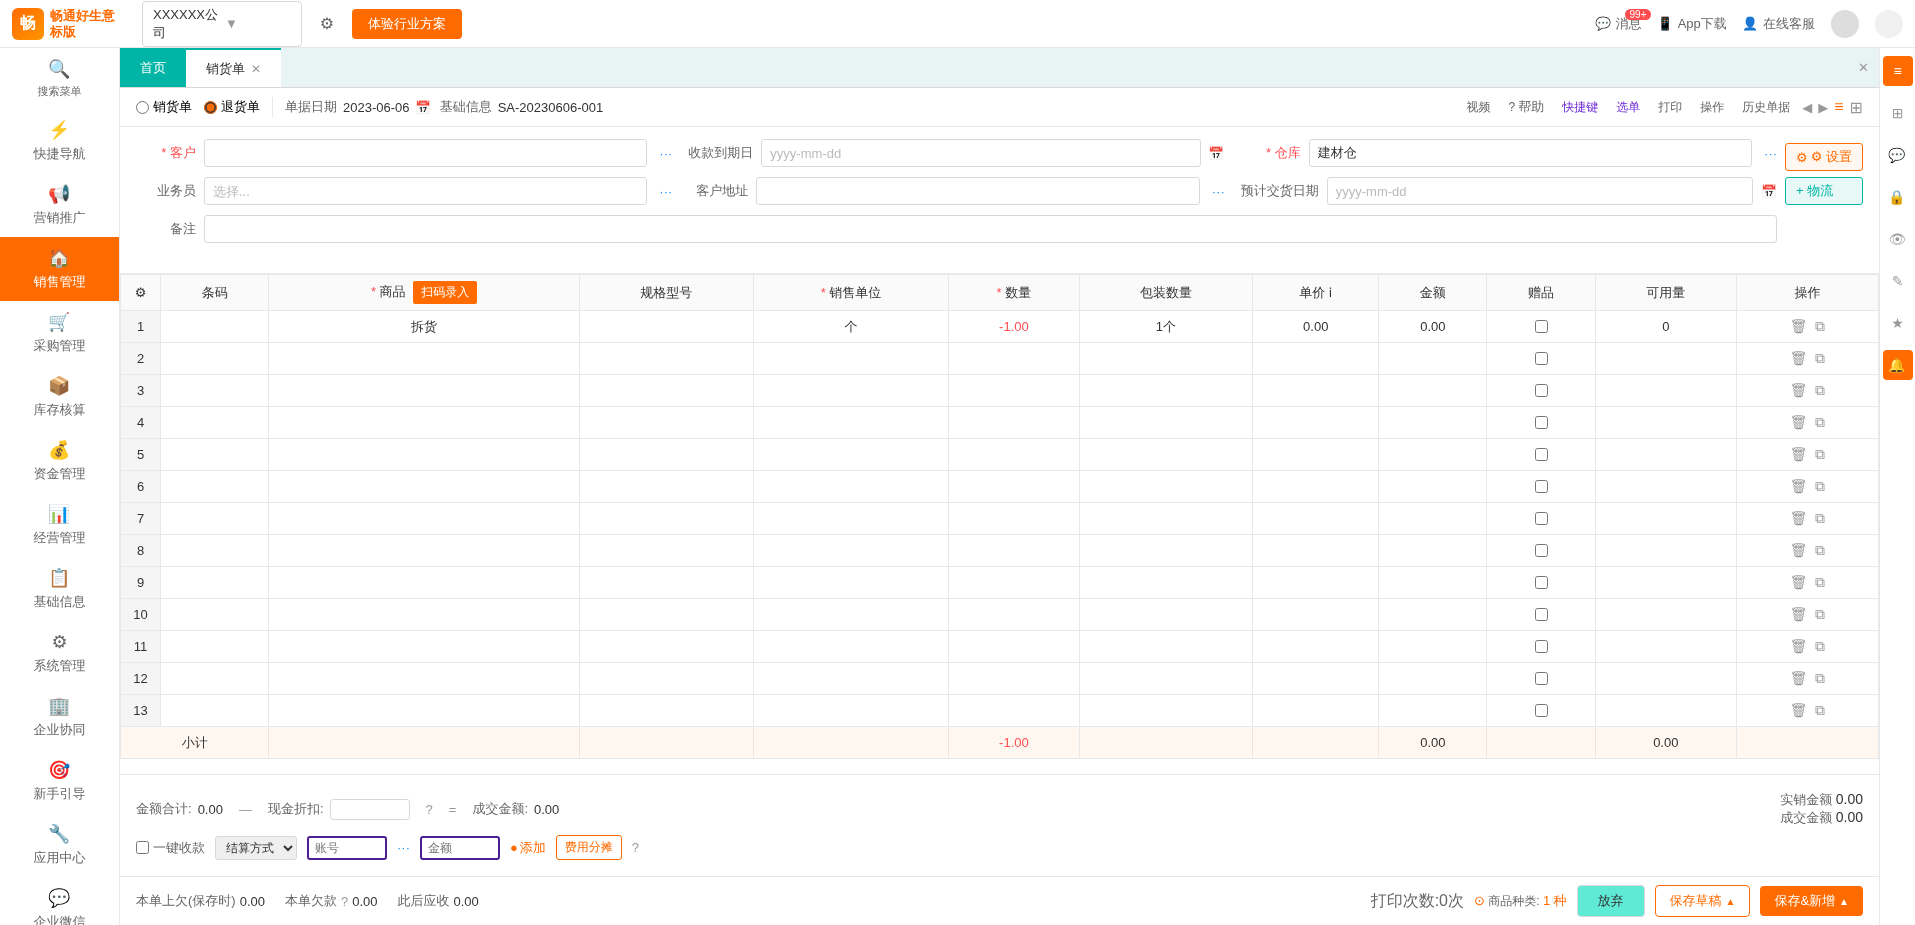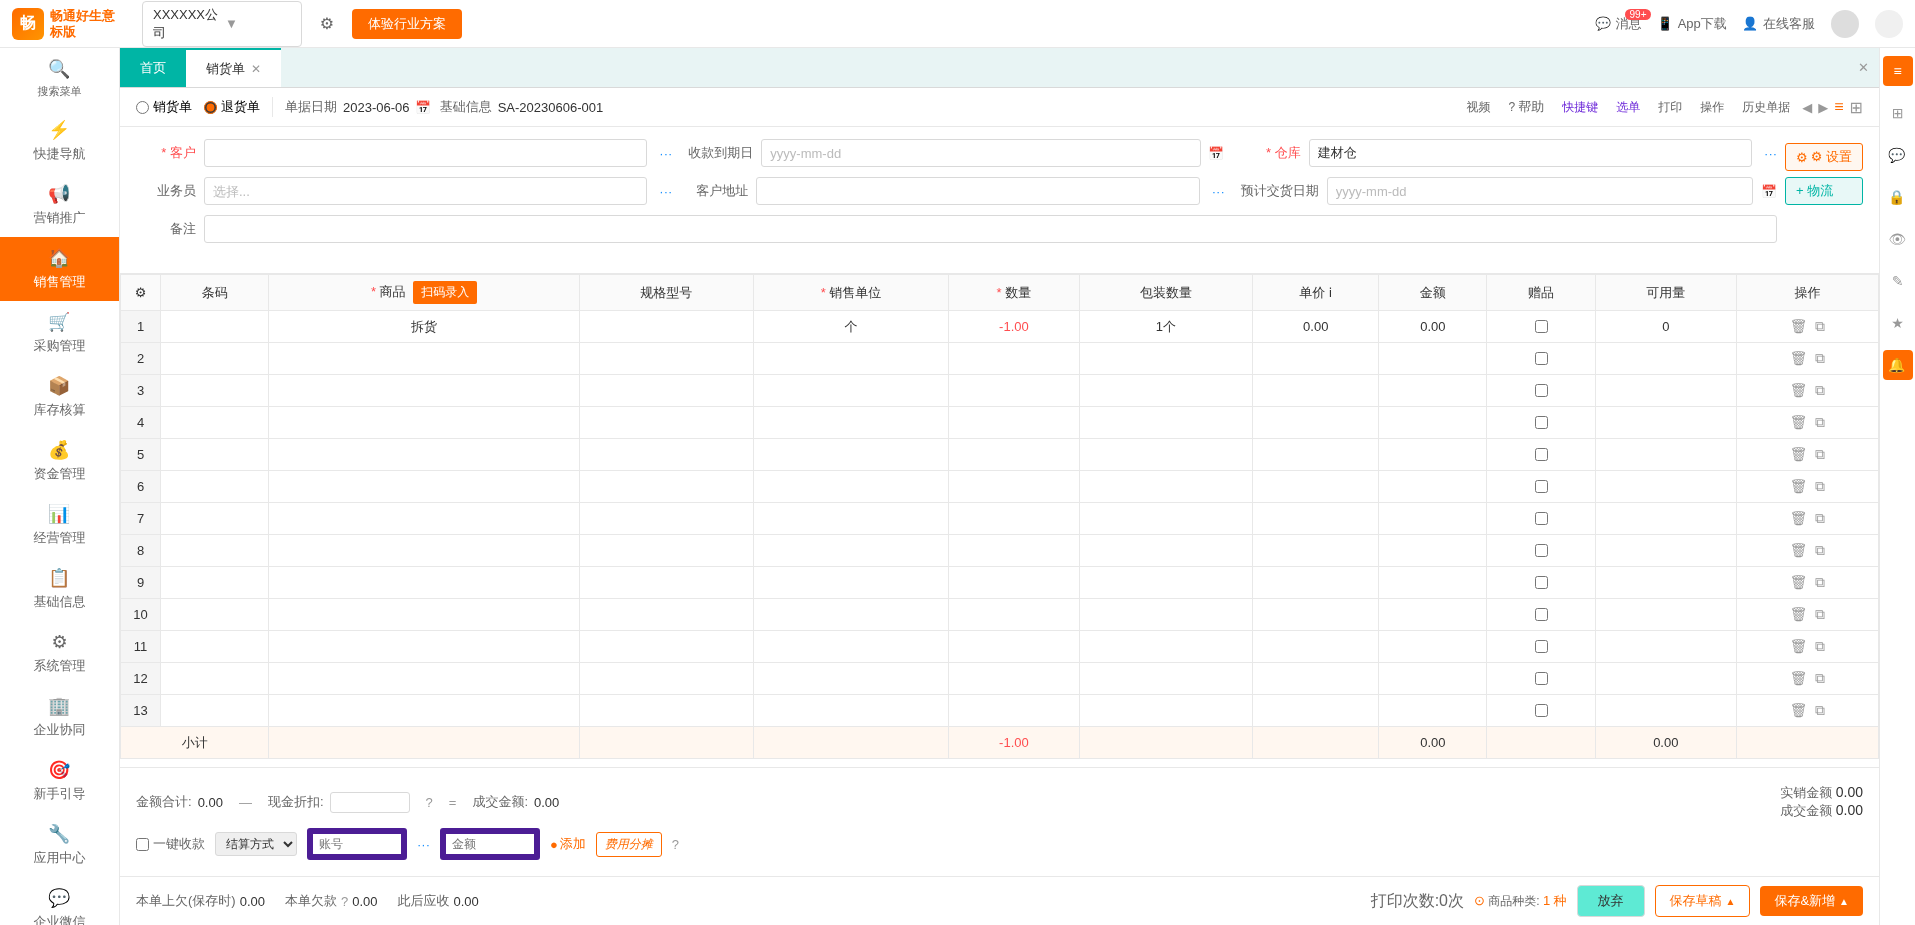--- a/index.html
+++ b/index.html
@@ -84,23 +84,23 @@
     
     .bottom-summary { background: #fff; border-top: 1px solid #e8e8e8; padding: 16px 16px; }
     .summary-row { display: flex; align-items: center; gap: 16px; }
     .summary-item { display: flex; align-items: center; gap: 6px; color: #333; }
     .summary-label { color: #666; }
     .summary-minus { color: #999; }
     .summary-equals { color: #999; }
     .payment-row { display: flex; align-items: center; gap: 10px; margin-top: 8px; }
     .checkbox-label { display: flex; align-items: center; gap: 4px; color: #666; font-size: 12px; }
     .pay-select { border: 1px solid #d9d9d9; border-radius: 3px; padding: 3px 6px; font-size: 12px; color: #333; }
-    .pay-input { border: 6px solid #4c1d95; border-radius: 3px; padding: 3px 6px; font-size: 12px; width: 100px; }
+    .pay-input { border: 2px solid #4c1d95; border-radius: 3px; padding: 3px 6px; font-size: 12px; width: 80px; }
     .add-btn { color: #ff6b00; cursor: pointer; display: flex; align-items: center; gap: 2px; }
-    .fee-split-btn { background: #fff; border: 1px solid #ff6b00; color: #ff6b00; border-radius: 3px; padding: 3px 8px; cursor: pointer; font-size: 12px; font-style: italic; }
+    .fee-split-btn { background: #fff; border: 1px solid #ff6b00; color: #ff6b00; border-radius: 3px; padding: 3px 8px; cursor: pointer; font-size: 12px; }
     .right-totals { margin-left: auto; text-align: right; color: #666; font-size: 12px; }
     .right-totals .amount { color: #333; font-size: 14px; font-weight: 500; }
 
     
     .footer { background: #fff; border-top: 1px solid #e8e8e8; padding: 8px 16px; display: flex; align-items: center; gap: 20px; }
     .footer-info { display: flex; align-items: center; gap: 4px; color: #666; font-size: 12px; }
     .footer-info .val { color: #333; }
     .footer-right { margin-left: auto; display: flex; align-items: center; gap: 10px; }
     .print-info { color: #666; font-size: 16px; }
     .goods-type { color: #666; font-size: 12px; }

